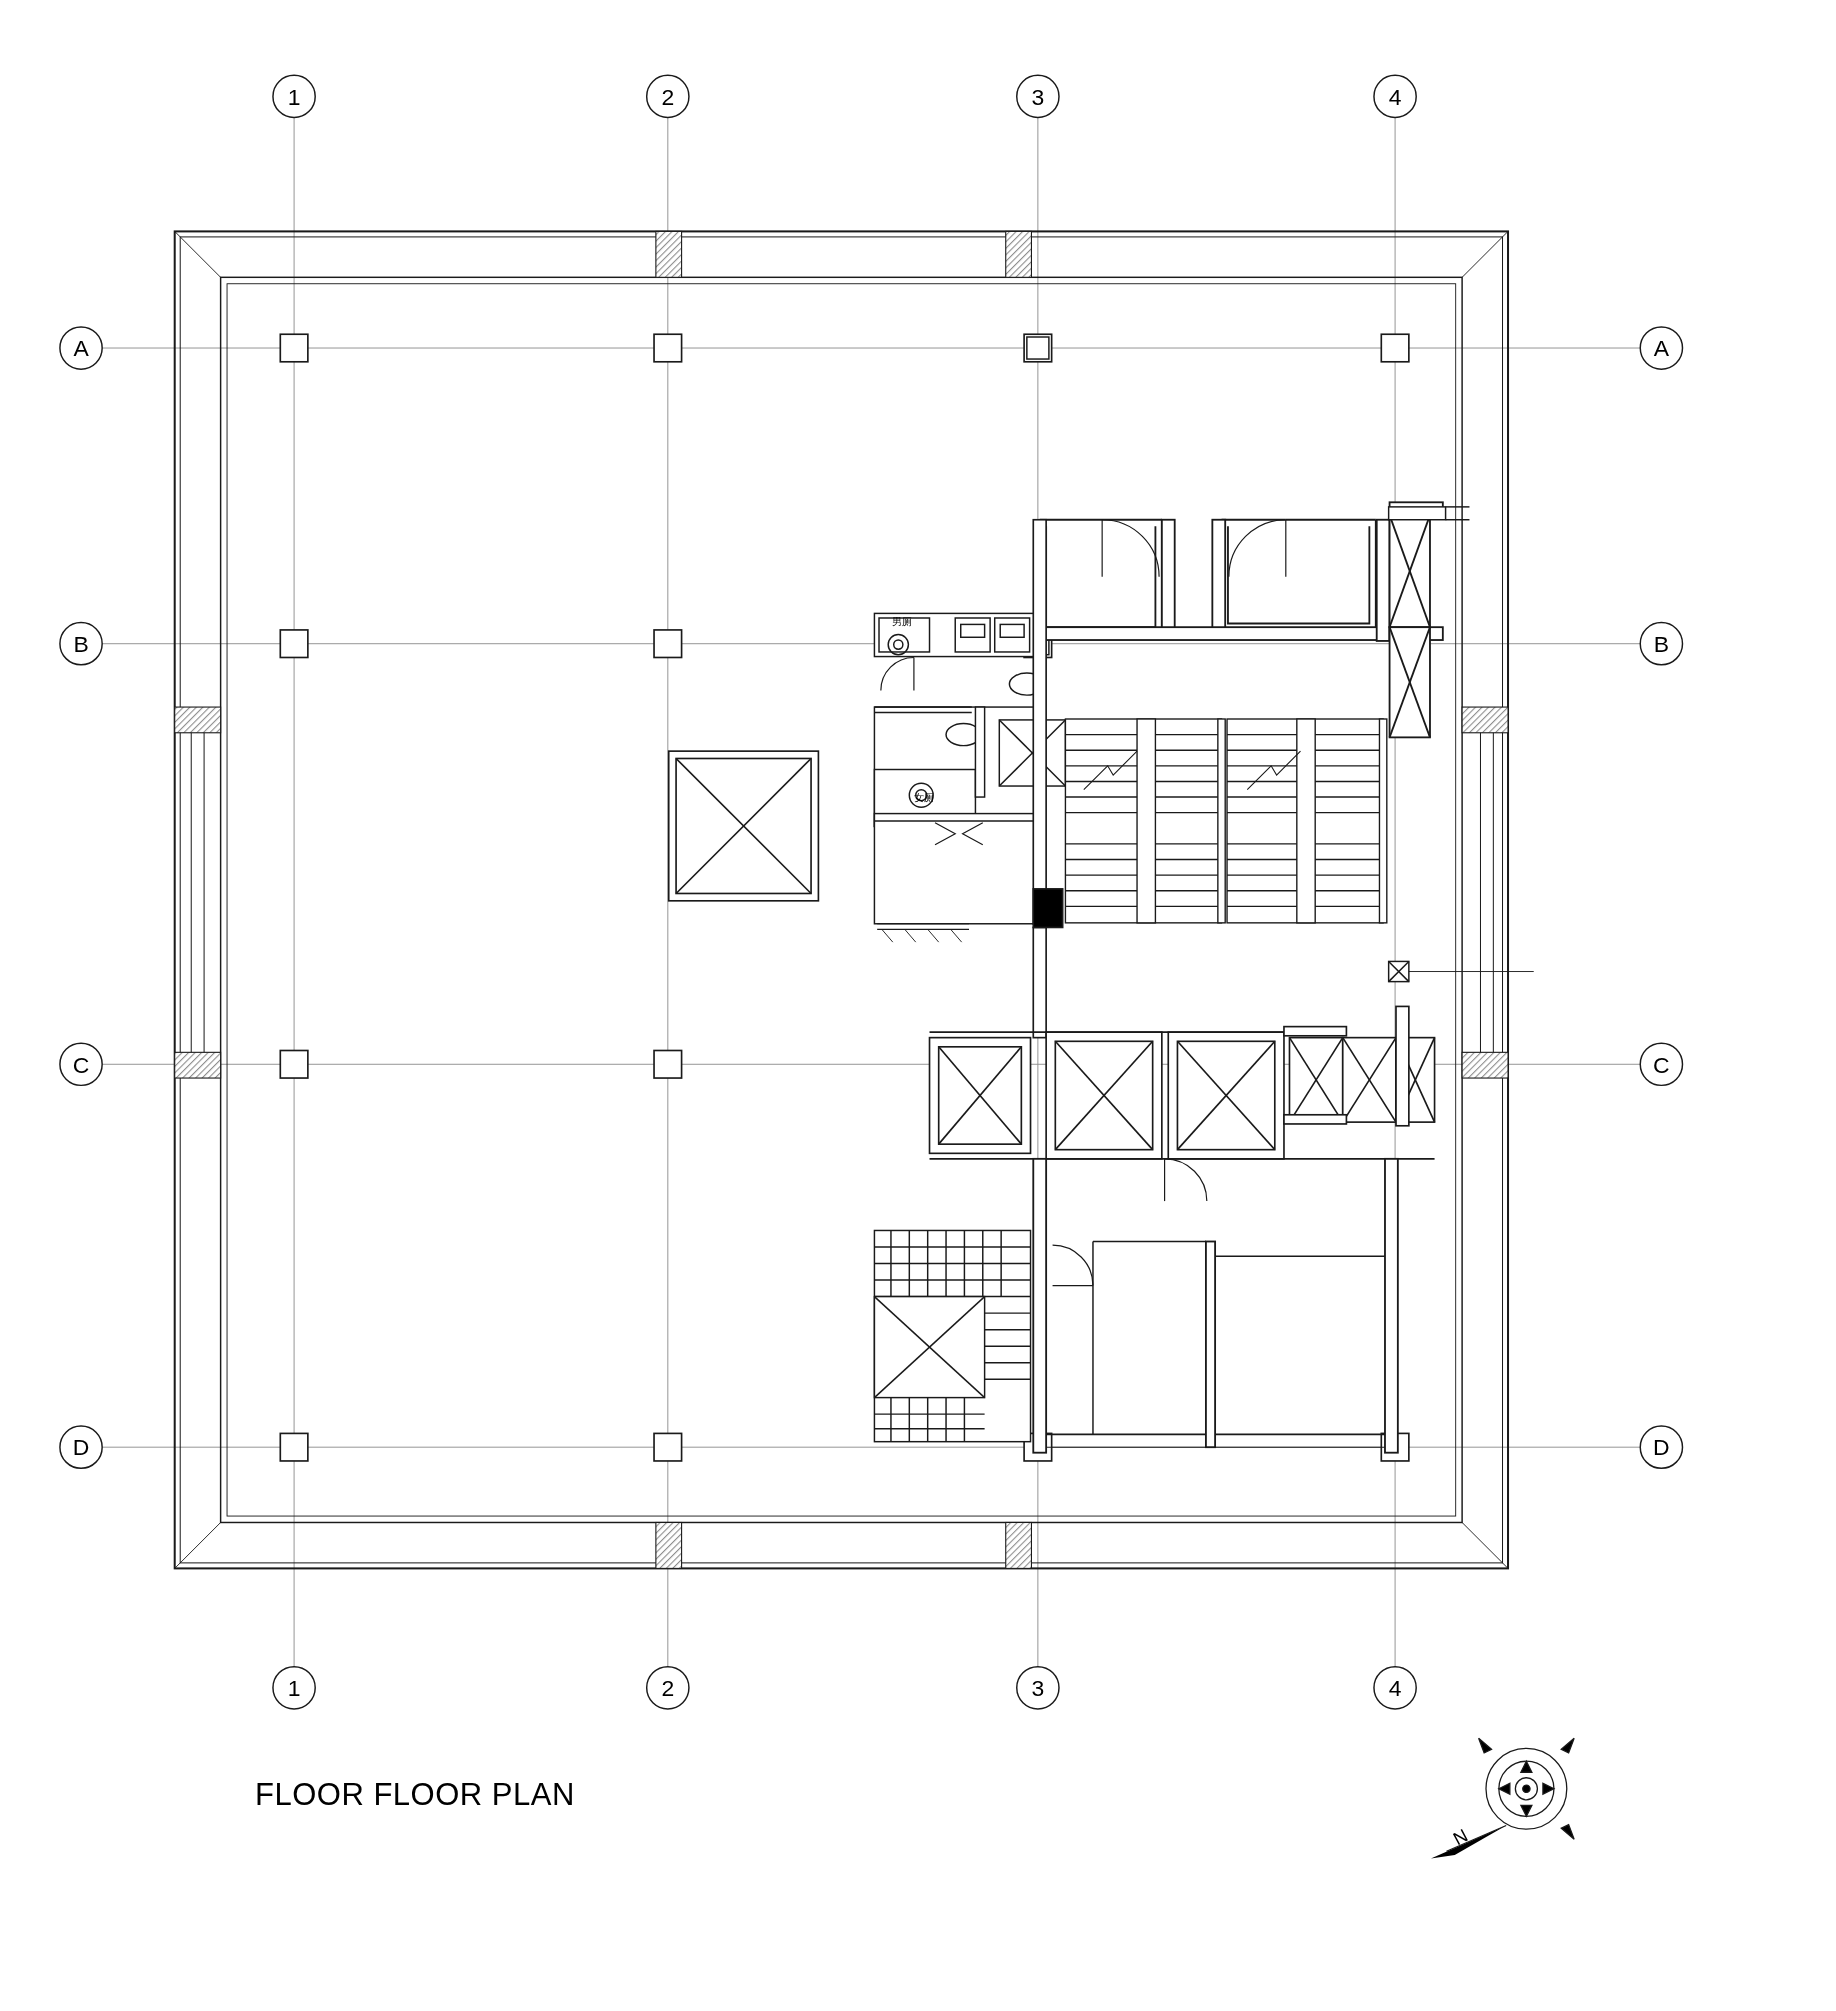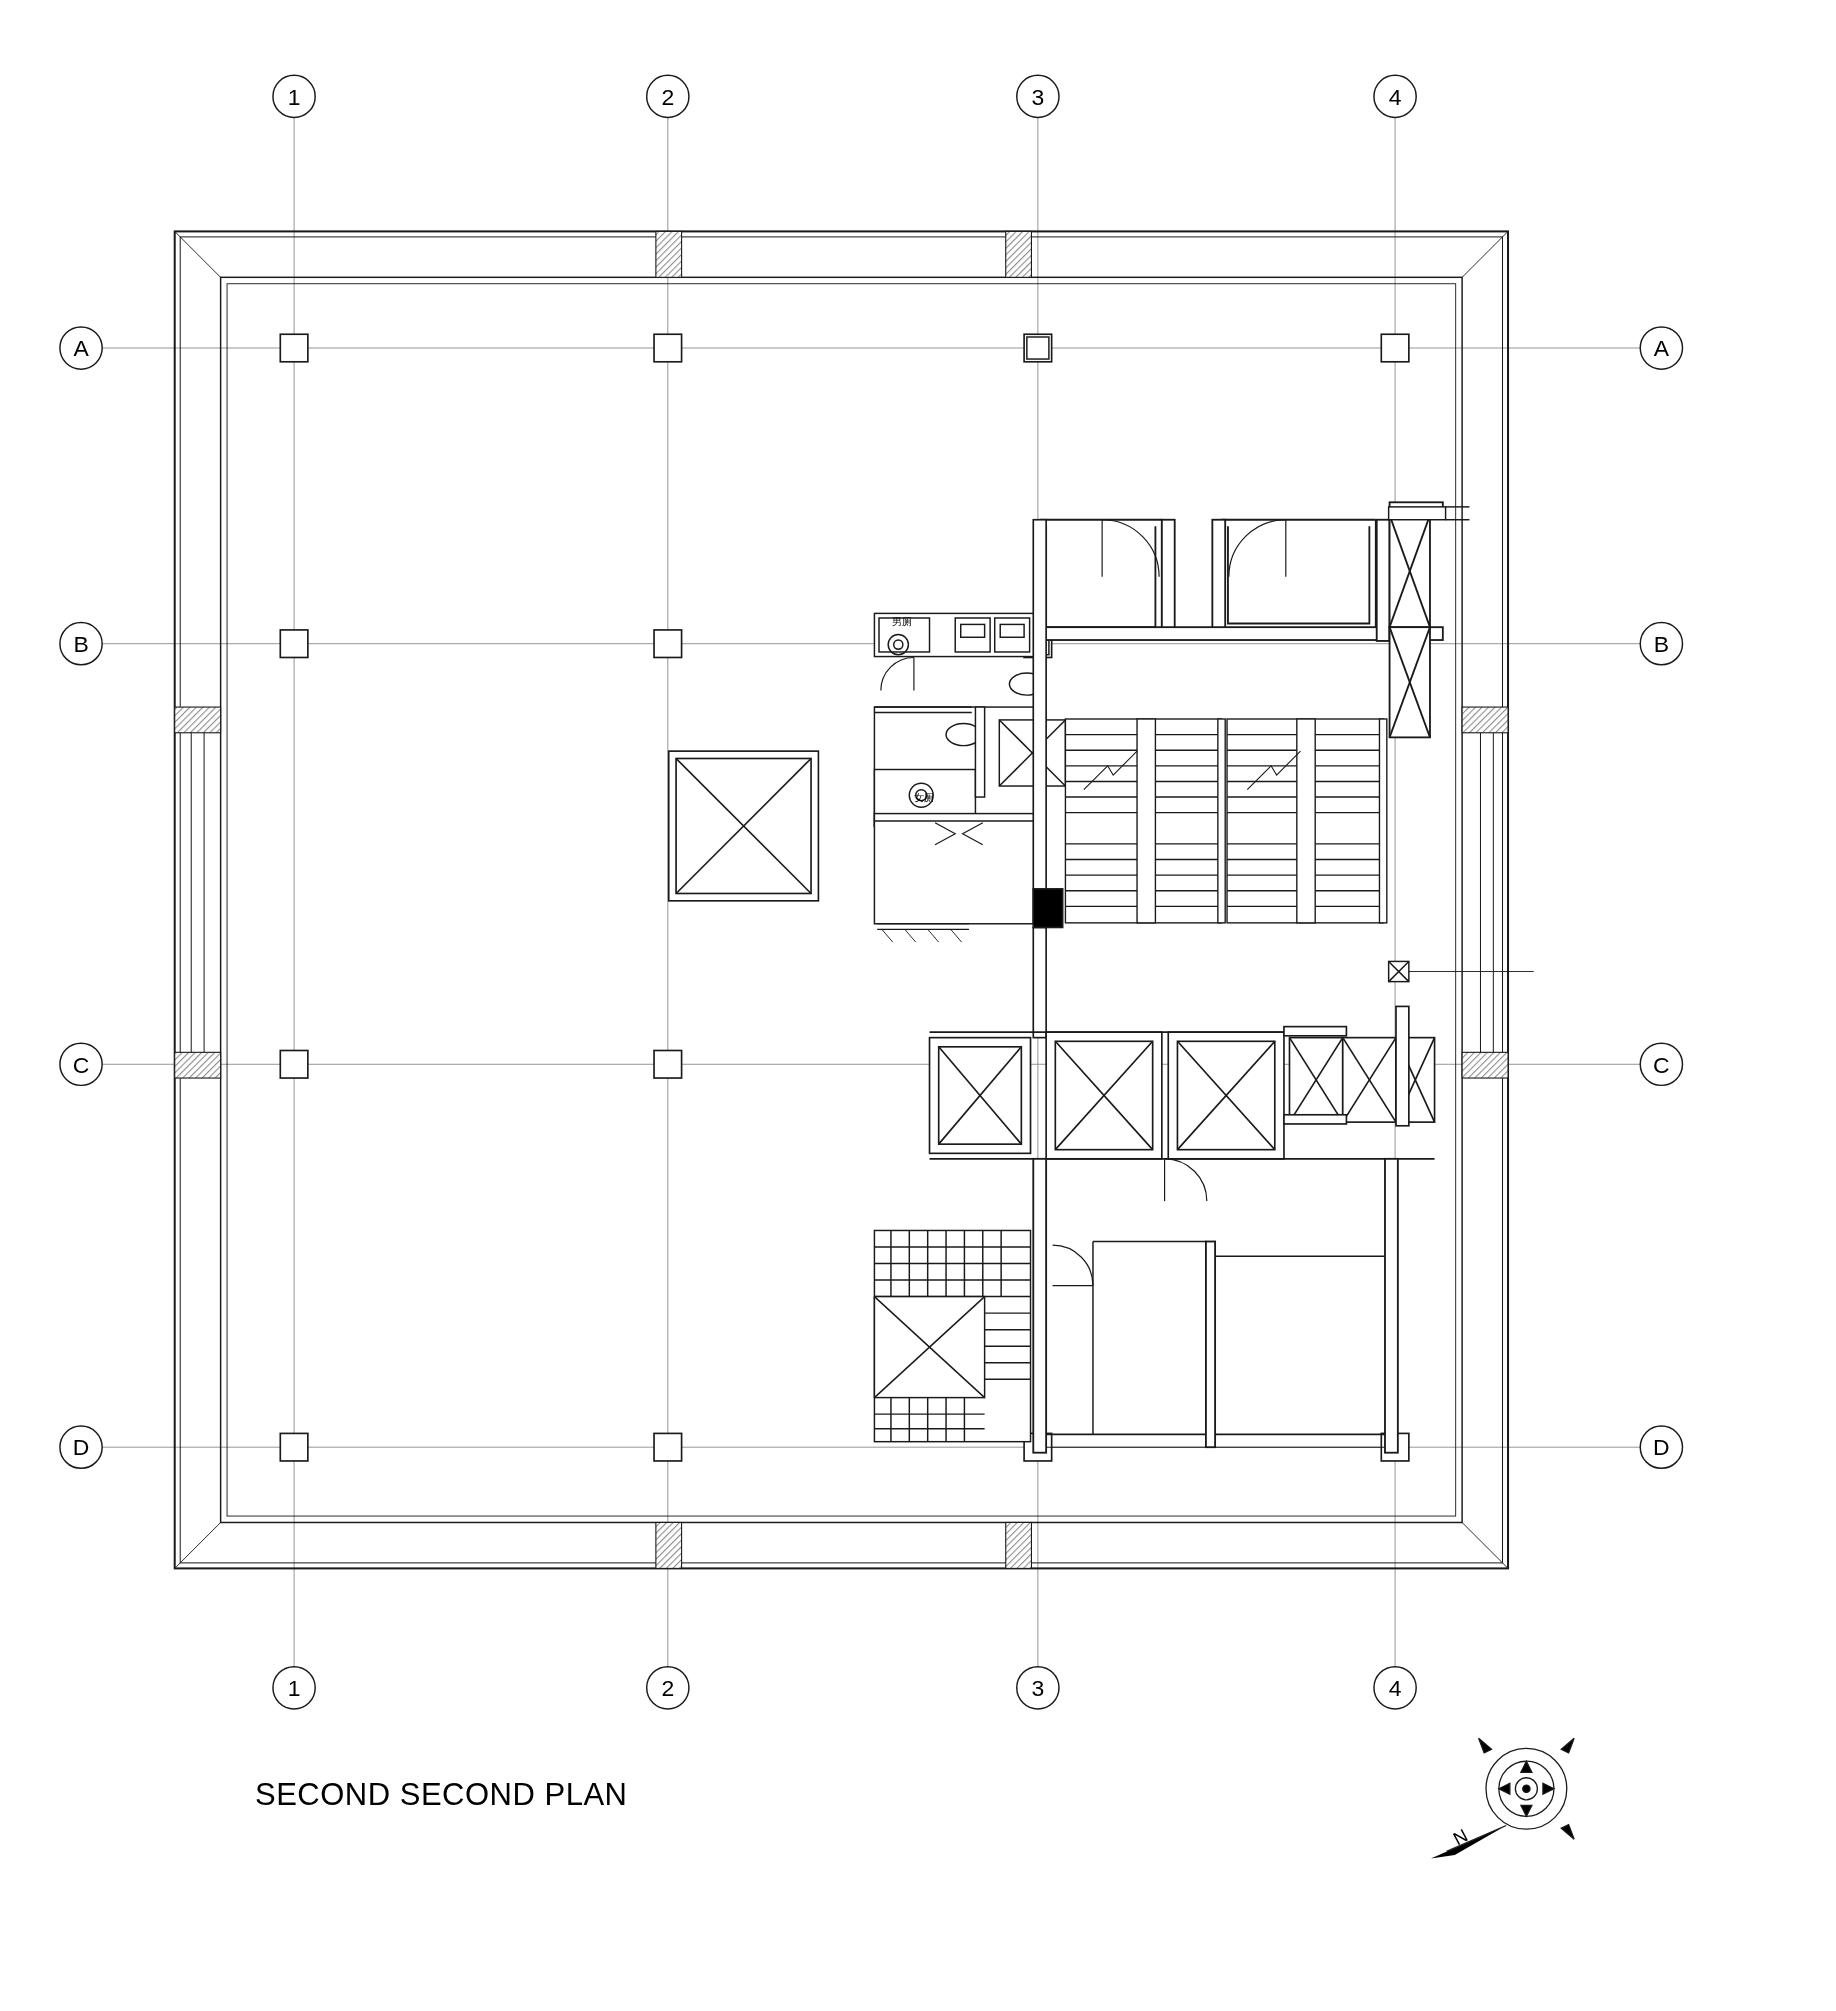--- a/index.html
+++ b/index.html
@@ -394,16 +394,16 @@
       <path d="M1700 1905 l14 -12 l-6 16 z" fill="#000"></path>
       <path d="M1700 1991 l14 12 l-6 -16 z" fill="#000"></path>
       <path d="M1624 1905 l-14 -12 l6 16 z" fill="#000"></path>
       <path d="M1640 1988 L1558 2024 l26 -4 z" fill="#000" stroke="none"></path>
       <line x1="1640" y1="1988" x2="1575" y2="2016"></line>
       <text x="1587" y="2010" font-family="Liberation Sans, sans-serif" font-size="20" fill="#000" stroke="none" transform="rotate(-28 1587 2010)">N</text>
     </g>
 
   </svg>
 
-  <div class="title-text">SECOND SECOND PLAN</div>
+  <div class="title-text">FLOOR FLOOR PLAN</div>
 
 </div>
 
 
 </body></html>

